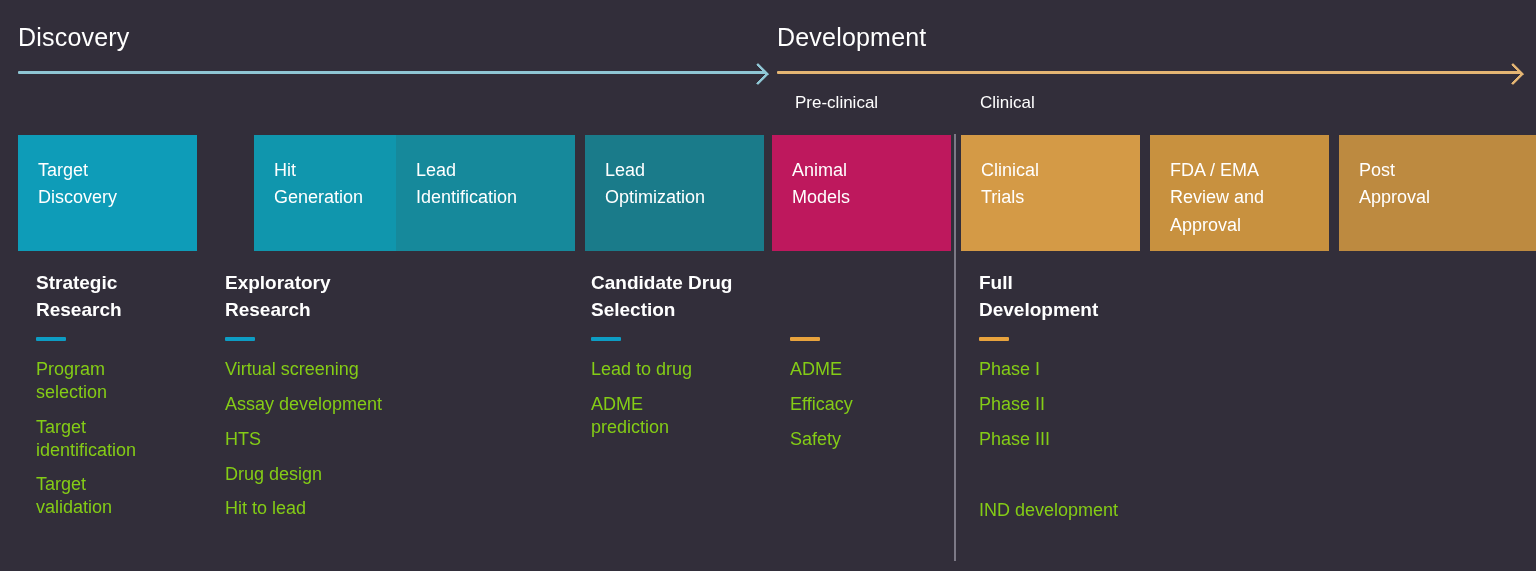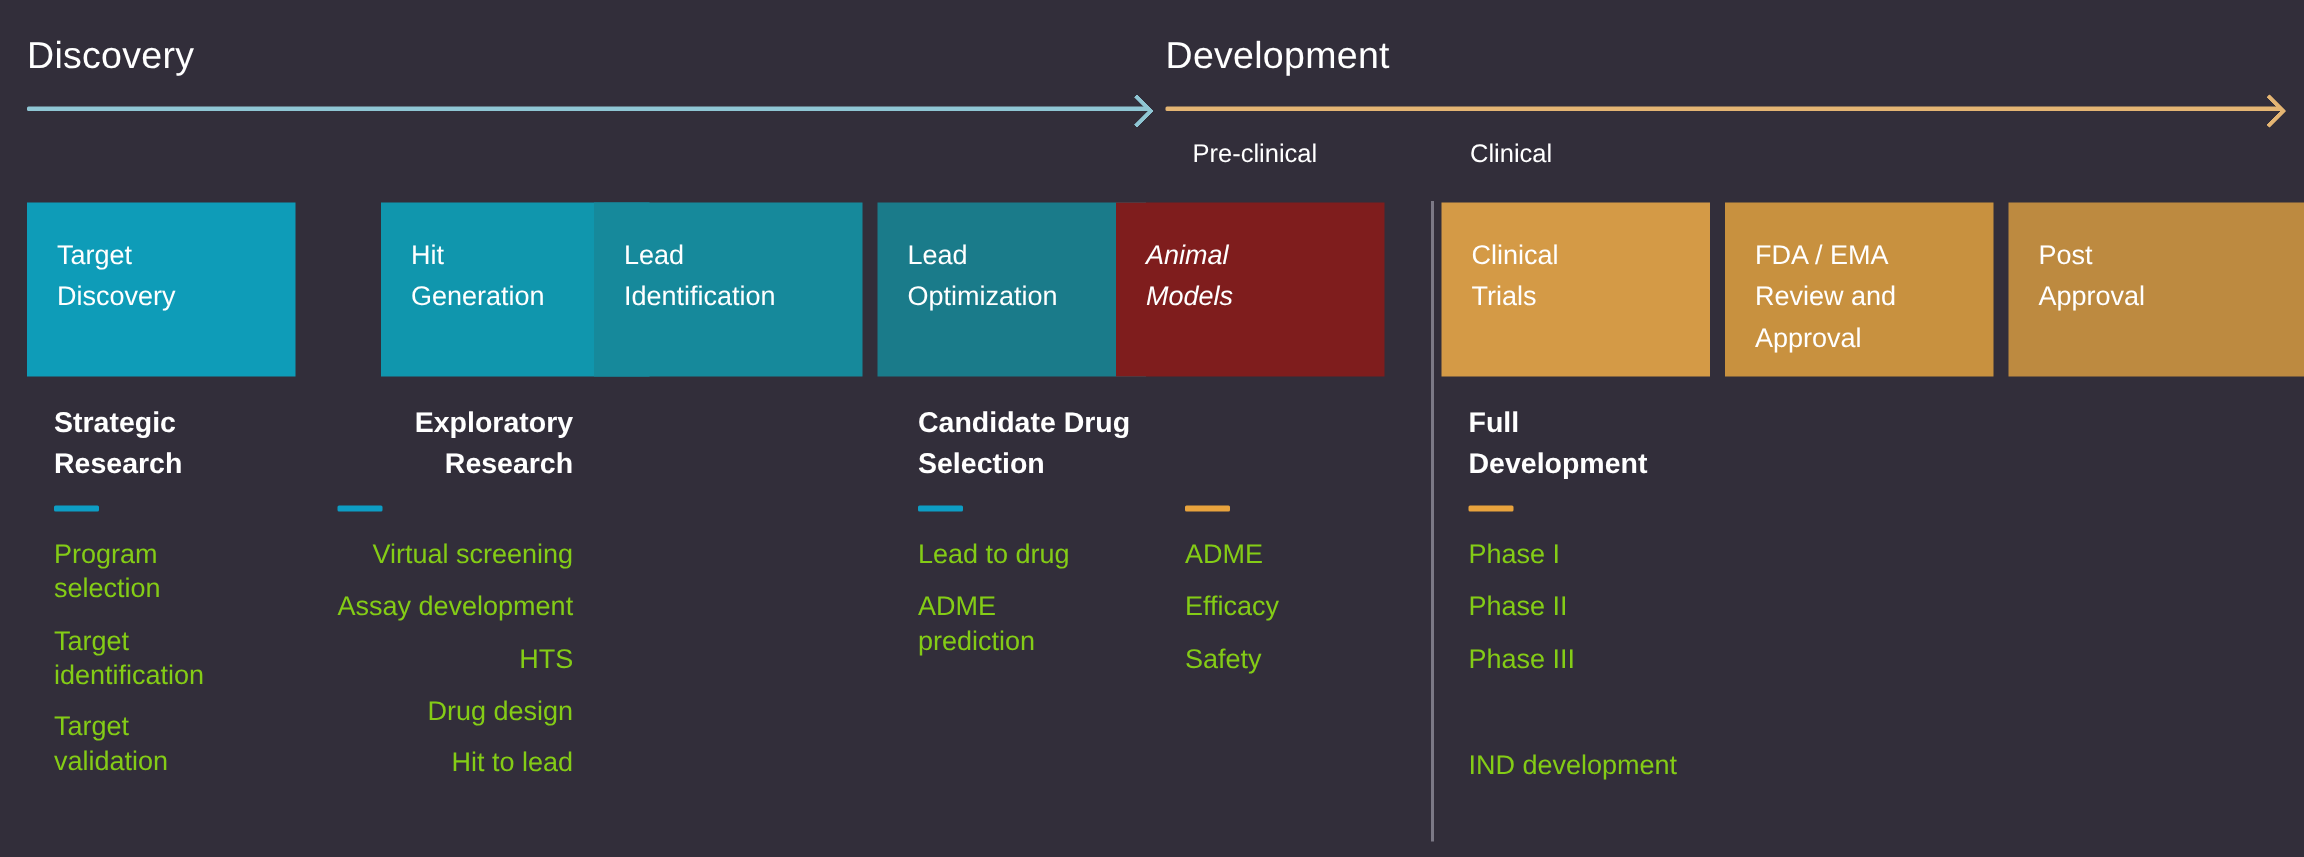--- a/index.html
+++ b/index.html
@@ -172,21 +172,21 @@
 Generation</span>
       </div>
       <div class="stage-box" style="left: 396px; width: 179px; background: rgb(22, 137, 155);">
         <span class="stage-label">Lead
 Identification</span>
       </div>
       <div class="stage-box" style="left: 585px; width: 179px; background: rgb(26, 123, 138);">
         <span class="stage-label">Lead
 Optimization</span>
       </div>
-      <div class="stage-box" style="left: 744px; width: 179px; background: #7f1d1d; font-style: italic;">
+      <div class="stage-box" style="left: 772px; width: 179px; background: #be185d;">
         <span class="stage-label">Animal
 Models</span>
       </div>
       <div class="stage-box" style="left: 961px; width: 179px; background: rgb(212, 154, 70);">
         <span class="stage-label">Clinical
 Trials</span>
       </div>
       <div class="stage-box" style="left: 1150px; width: 179px; background: rgb(200, 145, 63);">
         <span class="stage-label">FDA / EMA
 Review and
@@ -205,31 +205,31 @@
         <div class="detail-heading">Strategic
 Research</div>
         <div class="detail-rule teal"></div>
         <div class="detail-item">Program
 selection</div>
         <div class="detail-item">Target
 identification</div>
         <div class="detail-item">Target
 validation</div>
       </div>
-      <div class="detail-col" style="left: 225px; text-align: right;">
+      <div class="detail-col" style="left: 225px;">
         <div class="detail-heading">Exploratory
 Research</div>
         <div class="detail-rule teal"></div>
         <div class="detail-item">Virtual screening</div>
         <div class="detail-item">Assay development</div>
         <div class="detail-item">HTS</div>
         <div class="detail-item">Drug design</div>
         <div class="detail-item">Hit to lead</div>
       </div>
-      <div class="detail-col" style="left: 612px;">
+      <div class="detail-col" style="left: 591px;">
         <div class="detail-heading">Candidate Drug
 Selection</div>
         <div class="detail-rule teal"></div>
         <div class="detail-item">Lead to drug</div>
         <div class="detail-item">ADME
 prediction</div>
       </div>
       <div class="detail-col" style="left: 790px;">
         <div style="height: 54px;"></div>
         <div class="detail-rule orange"></div>

